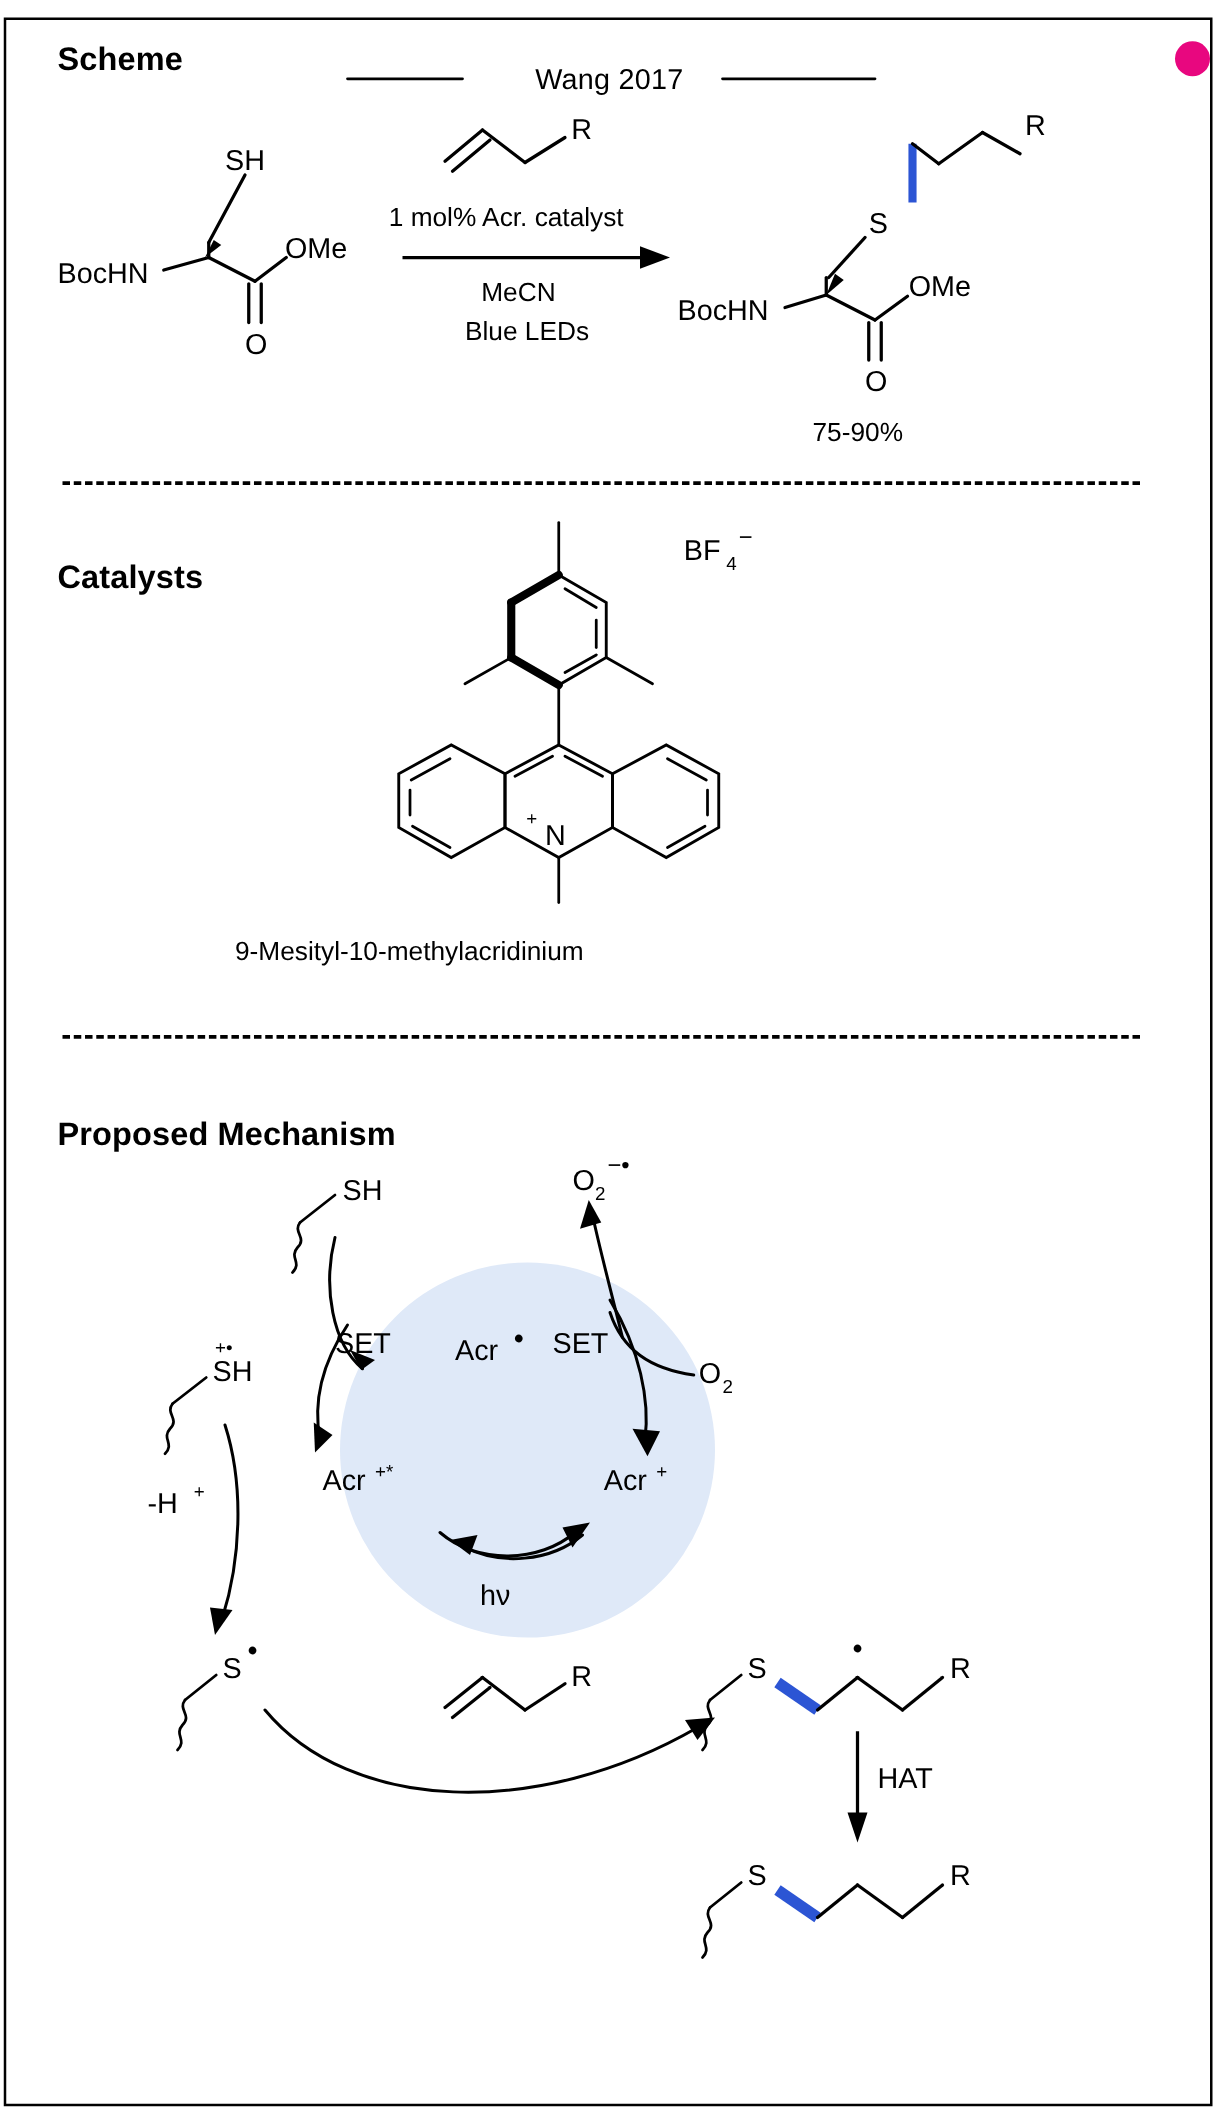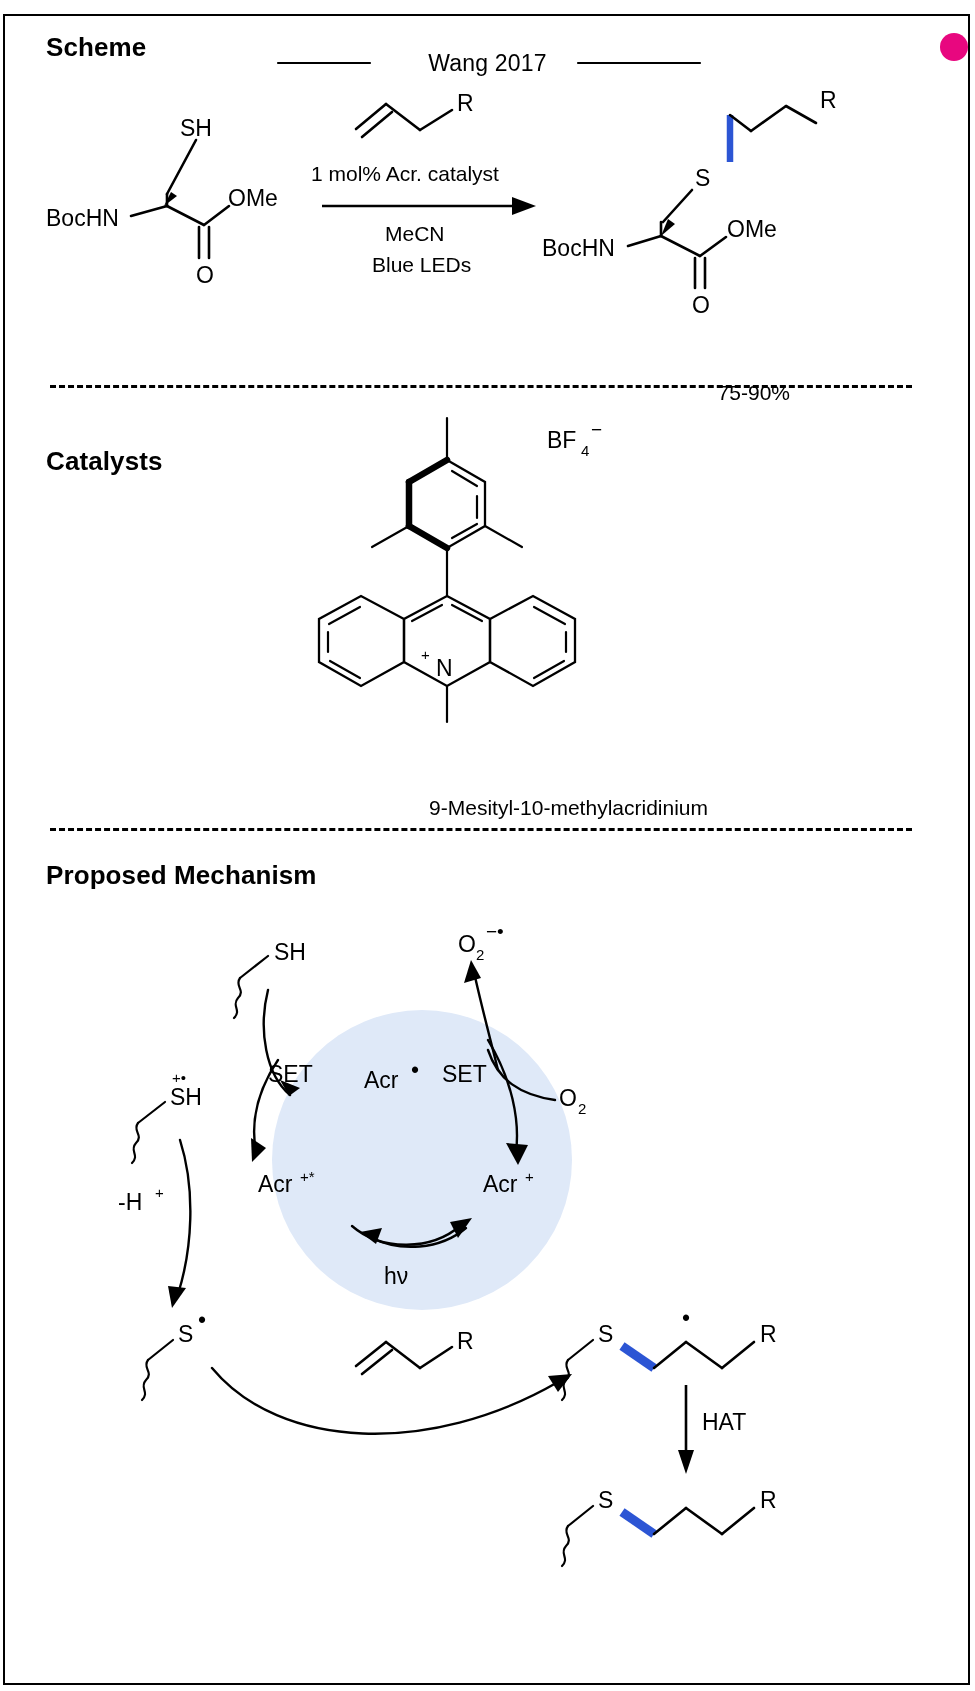--- a/index.html
+++ b/index.html
@@ -26,21 +26,21 @@
   .section-label{
     position:absolute; font-weight:bold; font-size:26px; letter-spacing:.1px;
   }
   .dot-badge{
     position:absolute; border-radius:50%;
   }
   .divider{
     position:absolute; height:0; border-top:3px dashed #000;
   }
   .cap{
-    position:absolute; font-size:21px; text-align:right; white-space:nowrap;margin-top:46px;
+    position:absolute; font-size:21px; text-align:left; white-space:nowrap;
   }
   svg{ position:absolute; left:0; top:0; overflow:visible; }
   .ct{ font-family:"Liberation Sans", sans-serif; fill:#000; }
   .f23{ font-size:23px; }
   .f21{ font-size:21px; }
   .f19{ font-size:19px; }
   .f15{ font-size:15px; }
   .bond{ stroke:#000; stroke-width:2.6; fill:none; stroke-linecap:round; }
   .bondthin{ stroke:#000; stroke-width:2.2; fill:none; stroke-linecap:round; }
   .bluebond{ stroke:#2C55D4; stroke-width:6.5; fill:none; stroke-linecap:butt; }
@@ -170,21 +170,21 @@
     <polygon points="490,219 533,196 575,219 575,262 533,286 490,262" fill="none" stroke="#000" stroke-width="2.3"></polygon>
     <line x1="534" y1="207" x2="565" y2="224" class="bondthin"></line>
     <line x1="566" y1="232" x2="566" y2="252" class="bondthin"></line>
     <line x1="564" y1="261" x2="534" y2="278" class="bondthin"></line>
   </svg>
 
   <div class="cap" style="left:188px;top:750px;width:520px;">9-Mesityl-10-methylacridinium</div>
 
   <div class="divider" style="left:50px;top:828px;width:862px;"></div>
 
-  <div class="section-label" style="left:46px;top:860px;text-align:right;">Proposed Mechanism</div>
+  <div class="section-label" style="left:46px;top:892px;text-align:right;">Proposed Mechanism</div>
 
   <svg width="975" height="800" style="top:890px;">
 
     <ellipse cx="422" cy="1160" rx="0" ry="0" class="cyc" fill="#DFE9F8"></ellipse>
     <circle cx="422" cy="1162" r="0" class="cyc" fill="#DFE9F8"></circle>
     <ellipse cx="422" cy="270" rx="150" ry="150" class="cyc" fill="#DFE9F8"></ellipse>
 
     <text class="ct f23" x="274" y="70">SH</text>
     <line x1="240" y1="88" x2="268" y2="66" class="bondthin"></line>
     <path d="M240,88 C234,96 246,100 238,108 C231,116 242,120 234,128" class="bondthin"></path>

